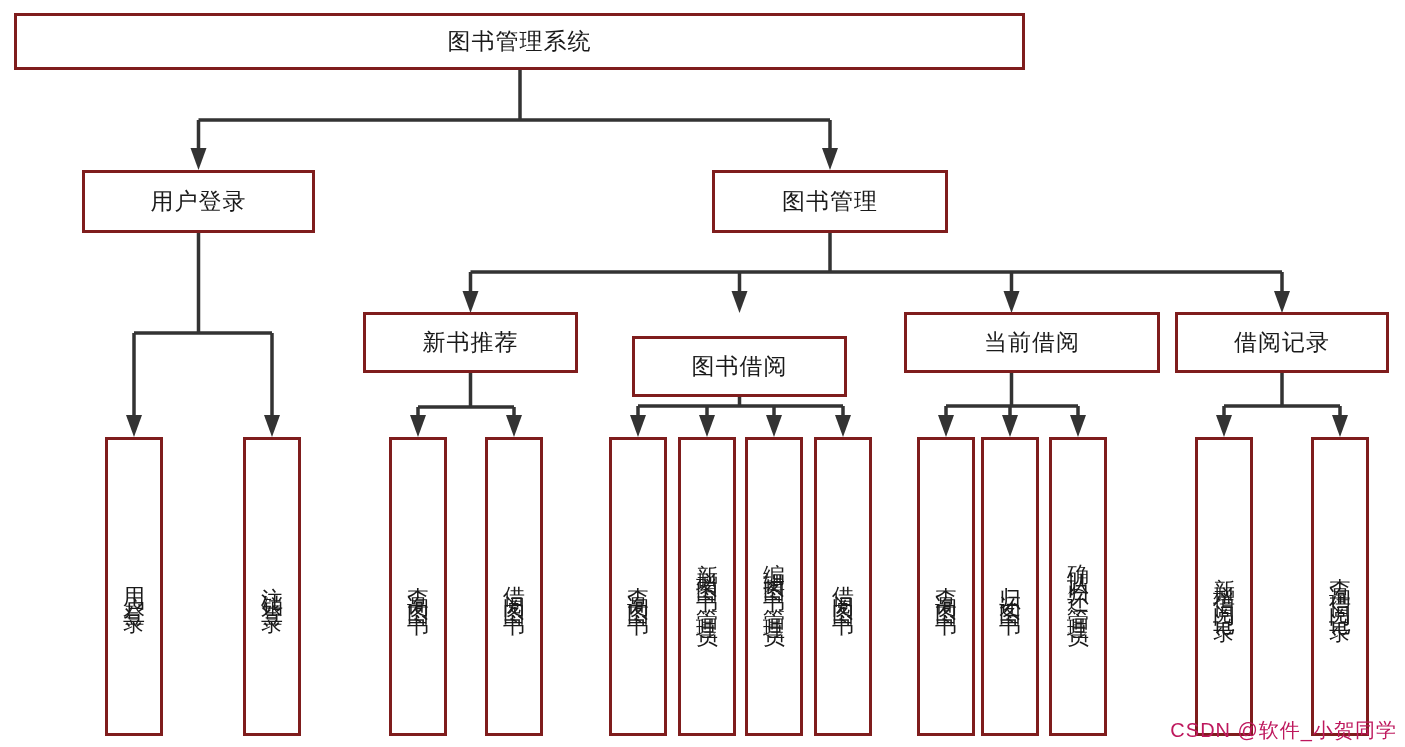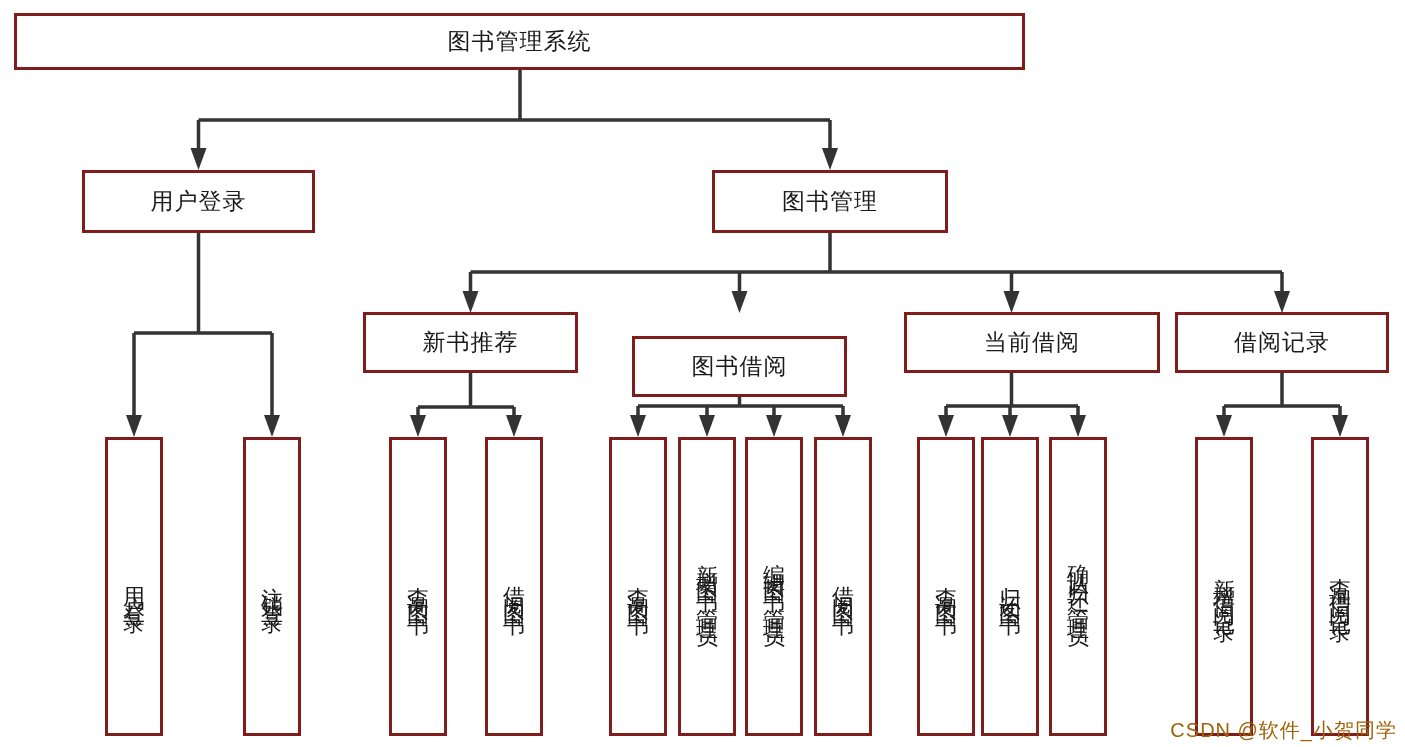--- a/index.html
+++ b/index.html
@@ -14,21 +14,21 @@
     text-align:center;
   }
   .hlabel{font-size:23px;letter-spacing:1px;white-space:nowrap;}
   .leaf{width:58px;top:437px;height:299px;}
   .vlabel{
     writing-mode:vertical-rl;text-orientation:mixed;
     font-size:22px;letter-spacing:9px;line-height:1;white-space:nowrap;
   }
   .watermark{
     position:absolute;right:8px;bottom:3px;font-size:20px;
-    color:#a16207;letter-spacing:1px;white-space:nowrap;
+    color:#be185d;letter-spacing:1px;white-space:nowrap;
   }
 </style>
 </head>
 <body>
 
 <div class="canvas">
 
   <svg class="connectors" width="1405" height="747" viewBox="0 0 1405 747">
 
     <g stroke="#333333" stroke-width="3.5" fill="none">

